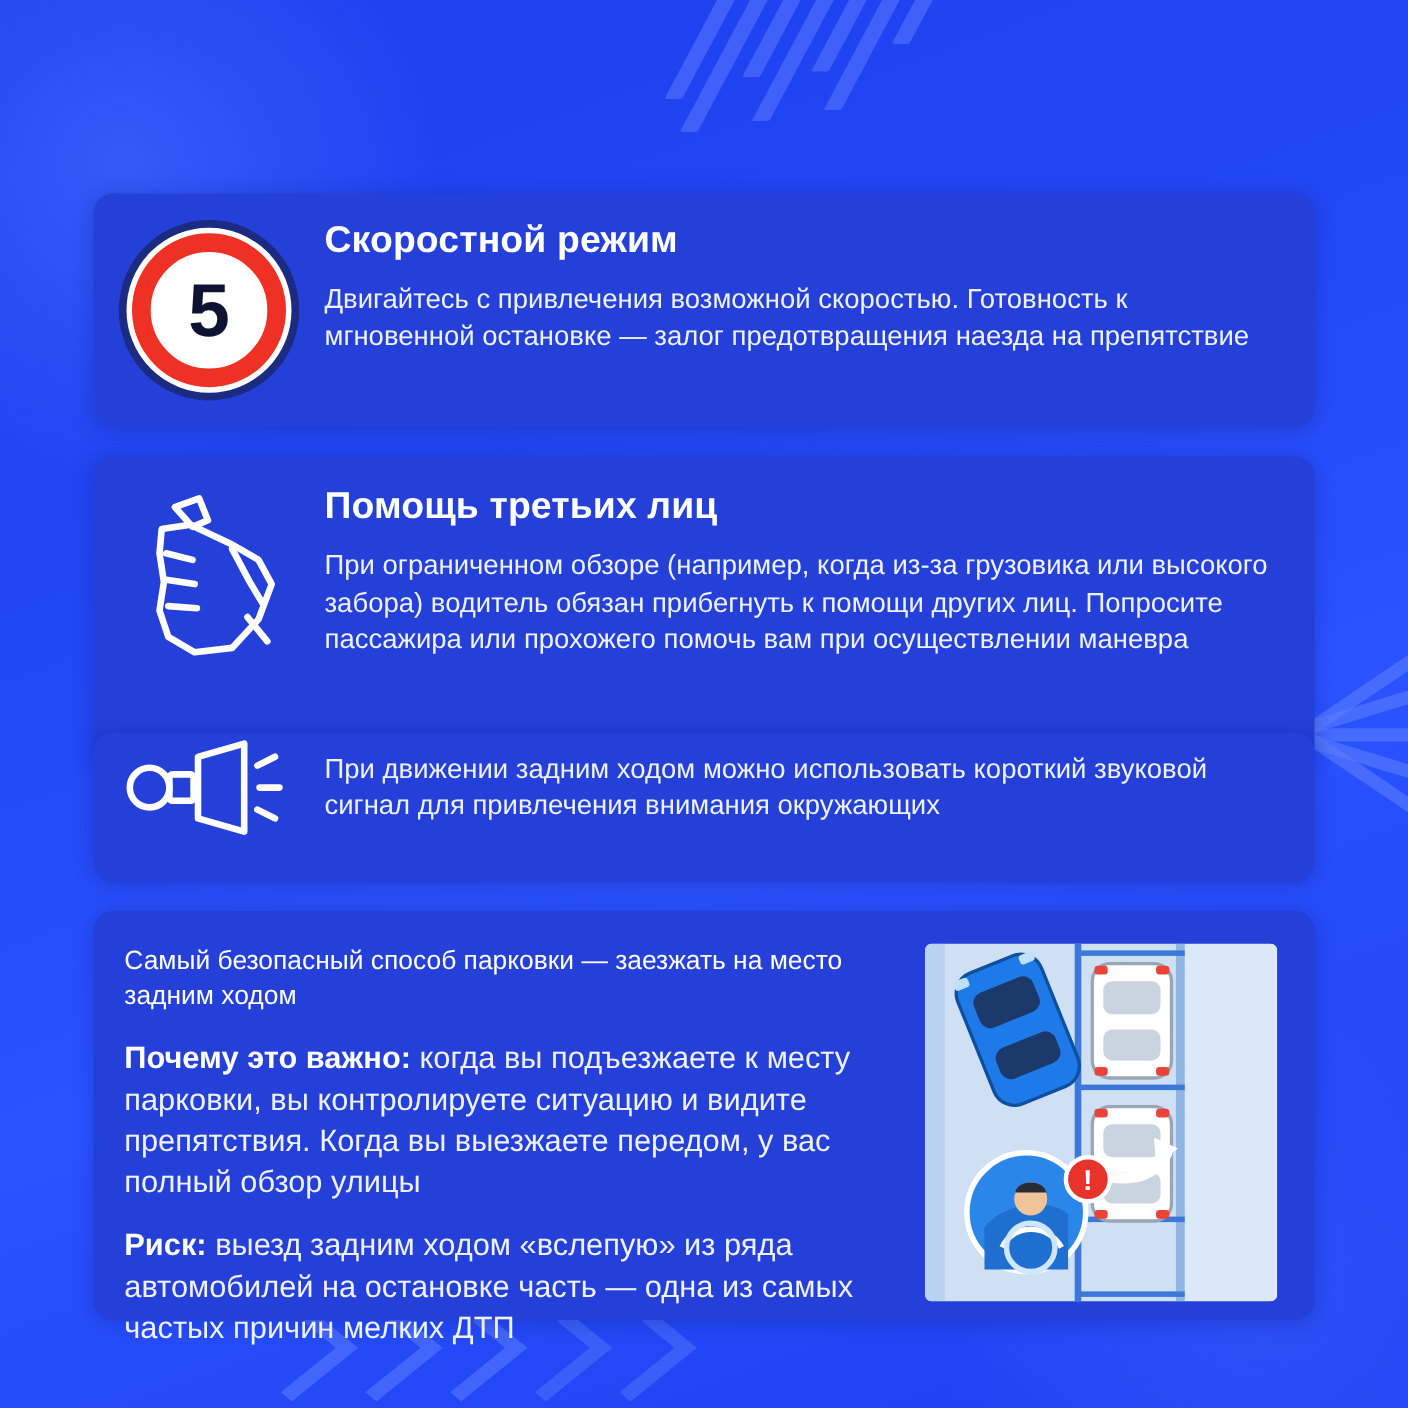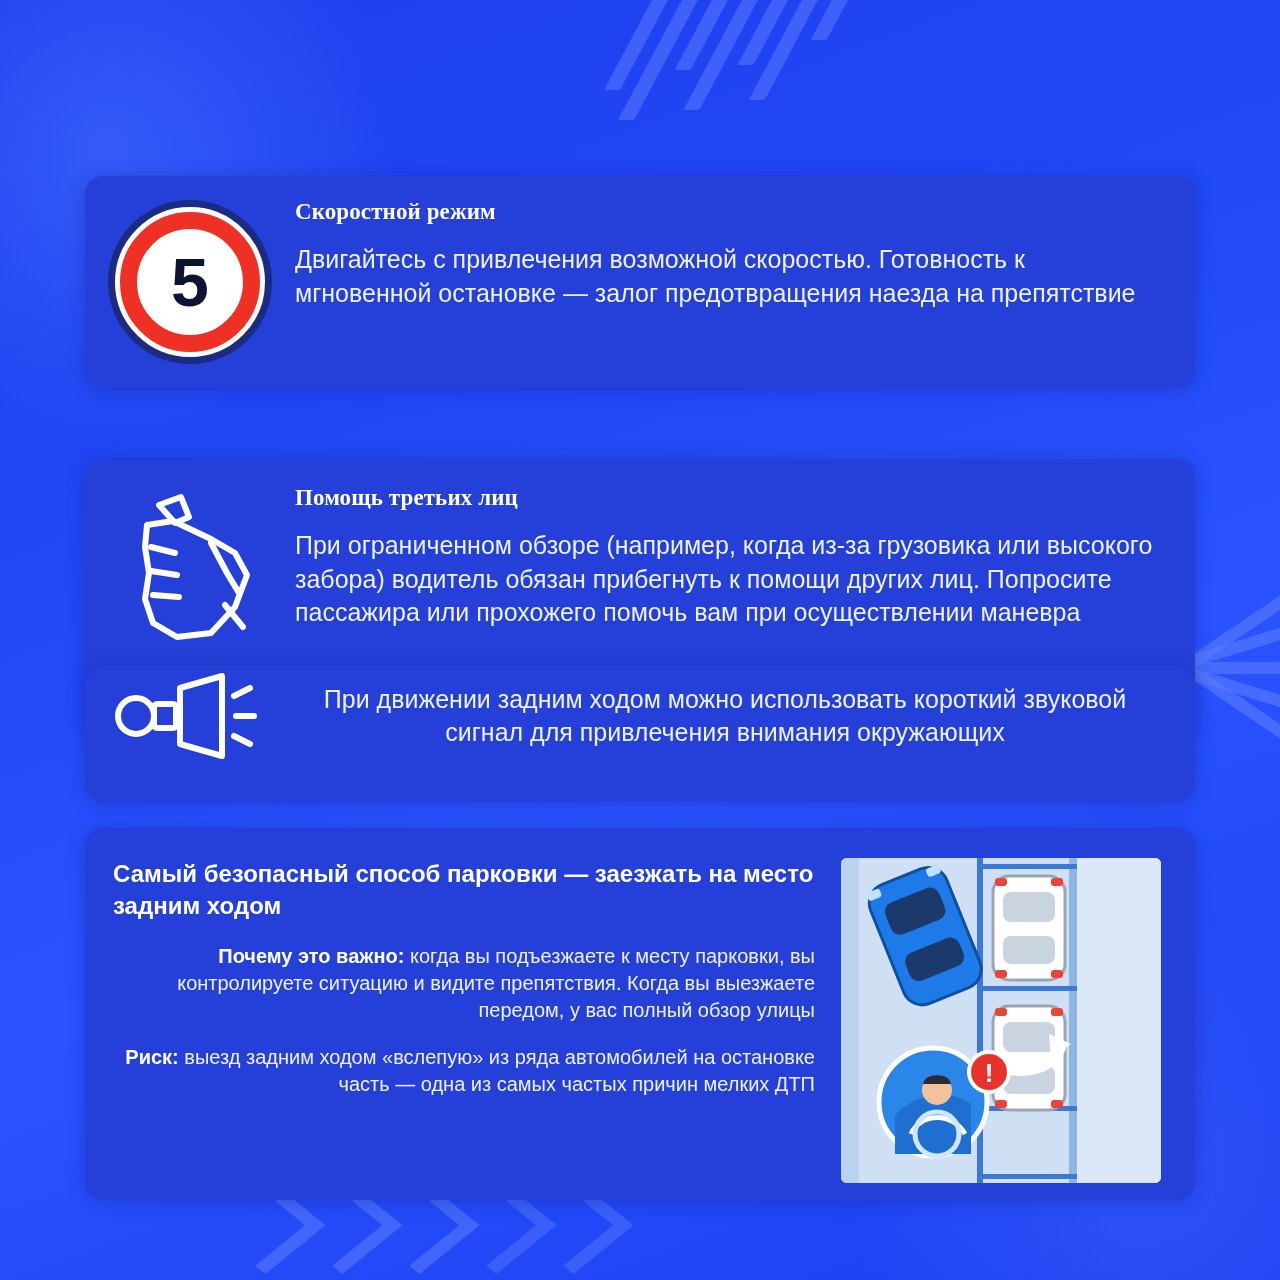--- a/index.html
+++ b/index.html
@@ -113,25 +113,24 @@
     display: flex;
     align-items: center;
     justify-content: center;
   }
   .text-col {
     flex: 1;
     padding-right: 40px;
   }
   .card-title {
     color: #ffffff;
-    font-size: 23px;
+    font-size: 34px;
     font-weight: bold;
     margin: 0 0 18px 0;
     letter-spacing: 0.1px;
-    font-family: Liberation Serif, serif;
   }
   .card-text {
     color: #eef2ff;
     font-size: 25px;
     line-height: 1.34;
     margin: 0;
   }
 
   
   #card-speed { left: 85px; top: 176px; width: 1110px; height: 212px; }
@@ -158,53 +157,52 @@
   }
   .sign span {
     position: relative;
     font-size: 68px;
     font-weight: bold;
     color: #0d1330;
     line-height: 1;
   }
 
   
-  #card-help { left: 85px; top: 415px; width: 1110px; height: 280px; margin-top: 44px; }
+  #card-help { left: 85px; top: 415px; width: 1110px; height: 280px; }
   #card-help .card-inner { height: 225px; }
   #card-help .icon-col { height: 225px; }
   #card-help .text-col { padding-top: 26px; }
 
   
   #card-horn { left: 85px; top: 666px; width: 1110px; height: 136px; }
-  #card-horn .card-inner { height: 100px; align-items: center; text-align: center; }
+  #card-horn .card-inner { height: 100px; align-items: center; }
   #card-horn .icon-col { height: 136px; }
   #card-horn .text-col { padding-top: 0; }
 
   
   #card-parking { left: 85px; top: 828px; width: 1110px; height: 372px; }
   .park-wrap {
     display: flex;
     height: 372px;
     padding: 30px 34px 0 28px;
     box-sizing: border-box;
   }
   .park-text { flex: 1; padding-right: 26px; }
   .park-heading {
     color: #ffffff;
     font-size: 24px;
-    font-weight: bold;
+    font-weight: normal;
     line-height: 1.32;
     margin: 0 0 22px 0;
   }
   .park-para {
     color: #eef2ff;
-    font-size: 20px;
+    font-size: 28px;
     line-height: 1.34;
     margin: 0 0 20px 0;
-    text-align: right;
   }
   .park-para b { color: #ffffff; font-weight: bold; }
   .park-img {
     width: 320px;
     flex: 0 0 320px;
     height: 325px;
     border-radius: 6px;
     background: #cfe0f5;
     position: relative;
     overflow: hidden;

